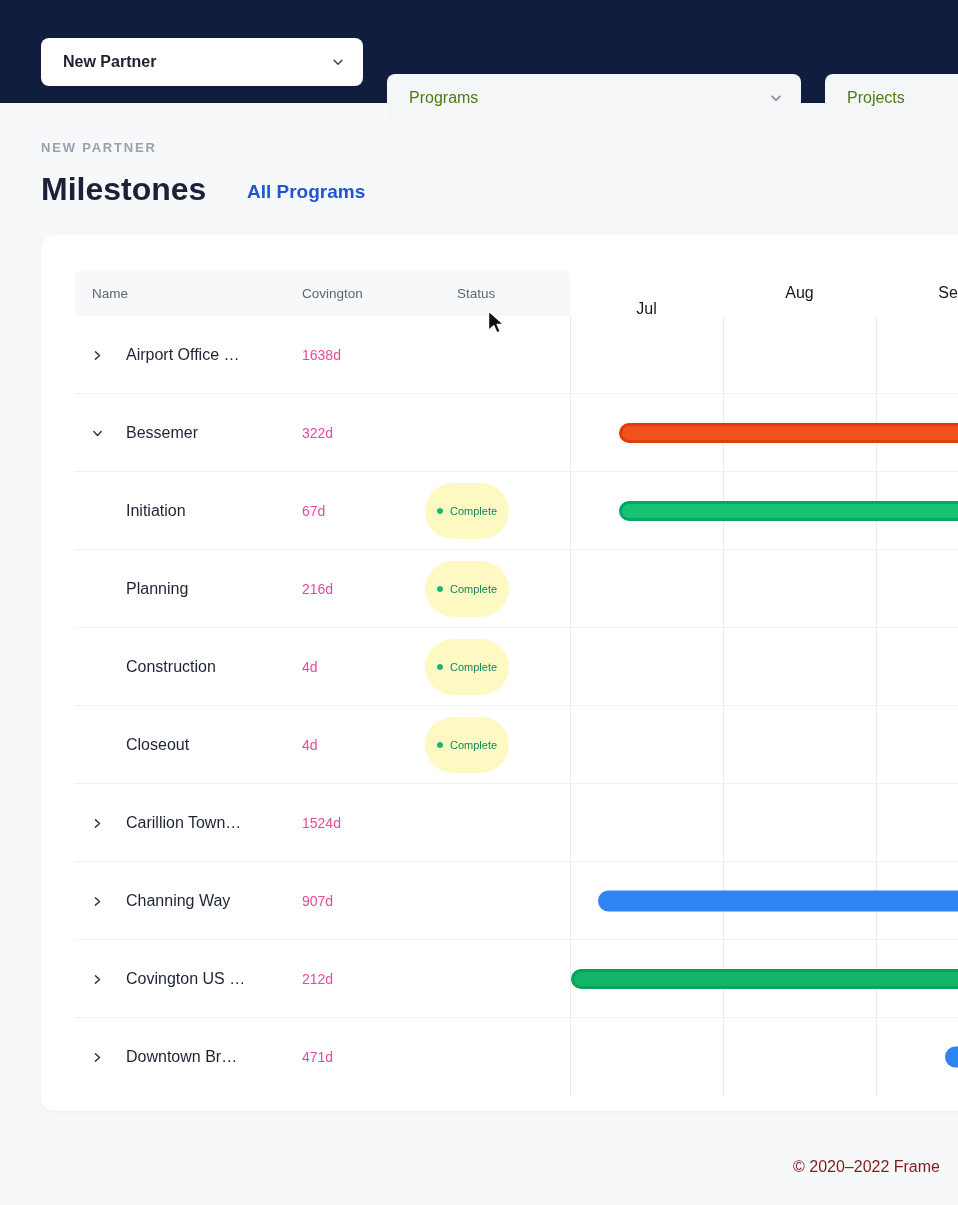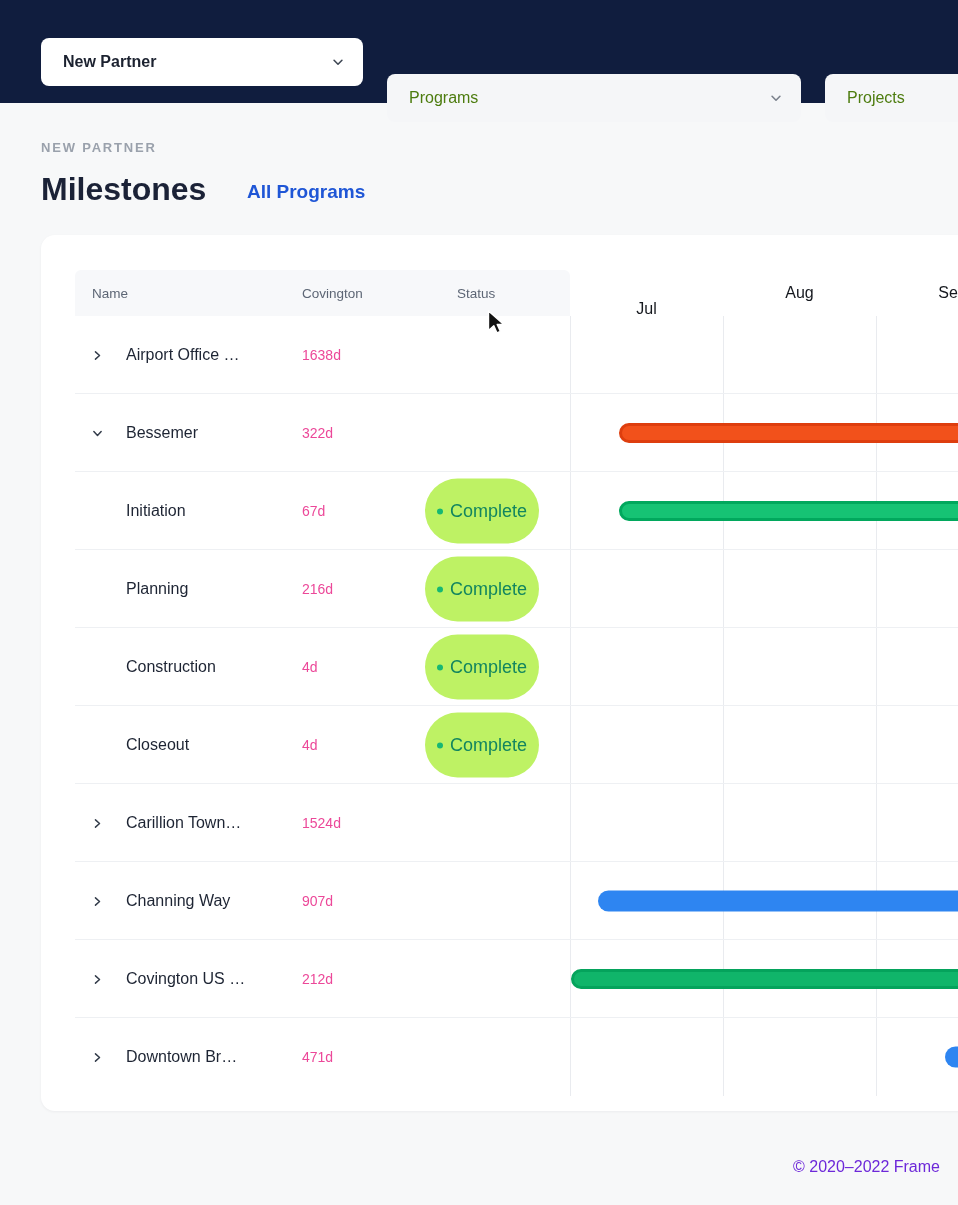--- a/index.html
+++ b/index.html
@@ -44,27 +44,27 @@
   .row { position:relative; height:78px; }
   .row::after { content:''; position:absolute; left:34px; right:0; bottom:0; height:1px; background:#eef0f3; }
   .row:last-child::after { display:none; }
   .chev { position:absolute; left:46px; top:50%; transform:translateY(-50%); width:20px; height:20px;
           display:flex; align-items:center; justify-content:center; cursor:pointer; }
   .row-name { position:absolute; left:85px; top:50%; transform:translateY(-50%); font-size:16px;
               font-weight:500; color:#1d2433; white-space:nowrap; }
   .row-duration { position:absolute; left:261px; top:50%; transform:translateY(-50%); font-size:14px;
                   color:#ec4899; }
   .pill { position:absolute; left:384px; top:50%; transform:translateY(-50%); display:flex; align-items:center;
-          gap:7px; background:#bef264; color:#12855f; font-size:18px; font-weight:500; padding:22px 12px;
+          gap:7px; background:#fef9c3; color:#12855f; font-size:11px; font-weight:500; padding:22px 12px;
           border-radius:999px; white-space:nowrap; }
   .pill .dot { width:6px; height:6px; border-radius:50%; background:#16b873; }
   .bar { position:absolute; top:50%; transform:translateY(-50%); border-radius:999px; cursor:pointer; }
 
   
-  .footer { position:absolute; left:793px; top:1158px; font-size:16px; color:#6d28d9; white-space:nowrap; }
+  .footer { position:absolute; left:793px; top:1158px; font-size:16px; color:#7f1d1d; white-space:nowrap; }
 
   
   .cursor { position:absolute; left:487px; top:310px; z-index:50; pointer-events:none; }
 </style>
 </head>
 <body>
 
 <div class="topbar">
   <div class="dd dd-primary">
     <span>New Partner</span>

